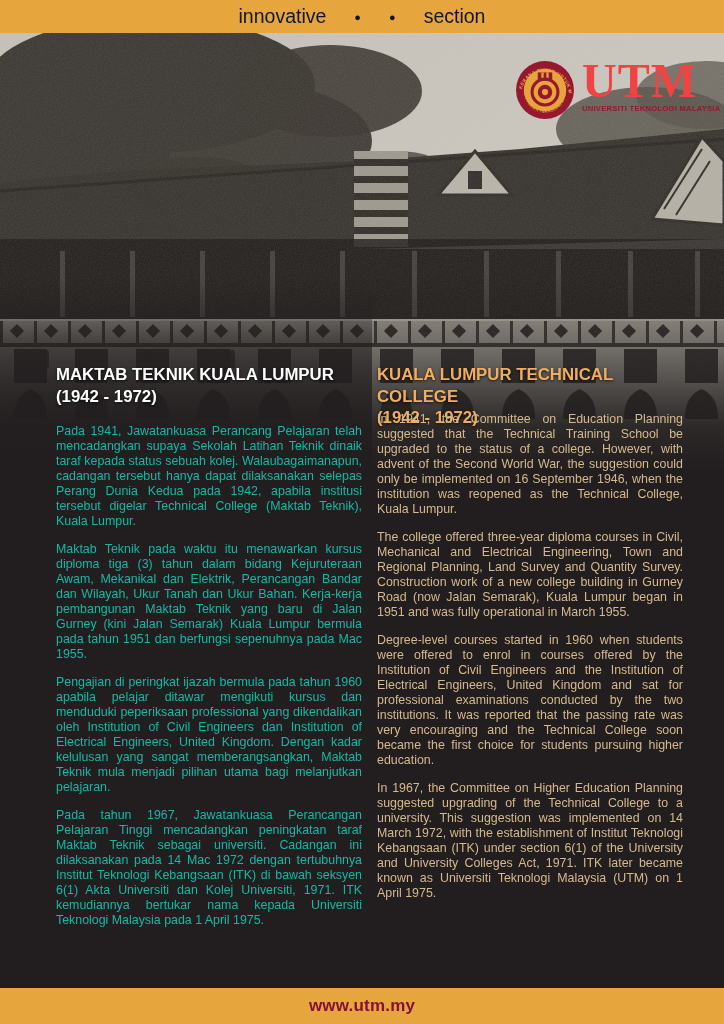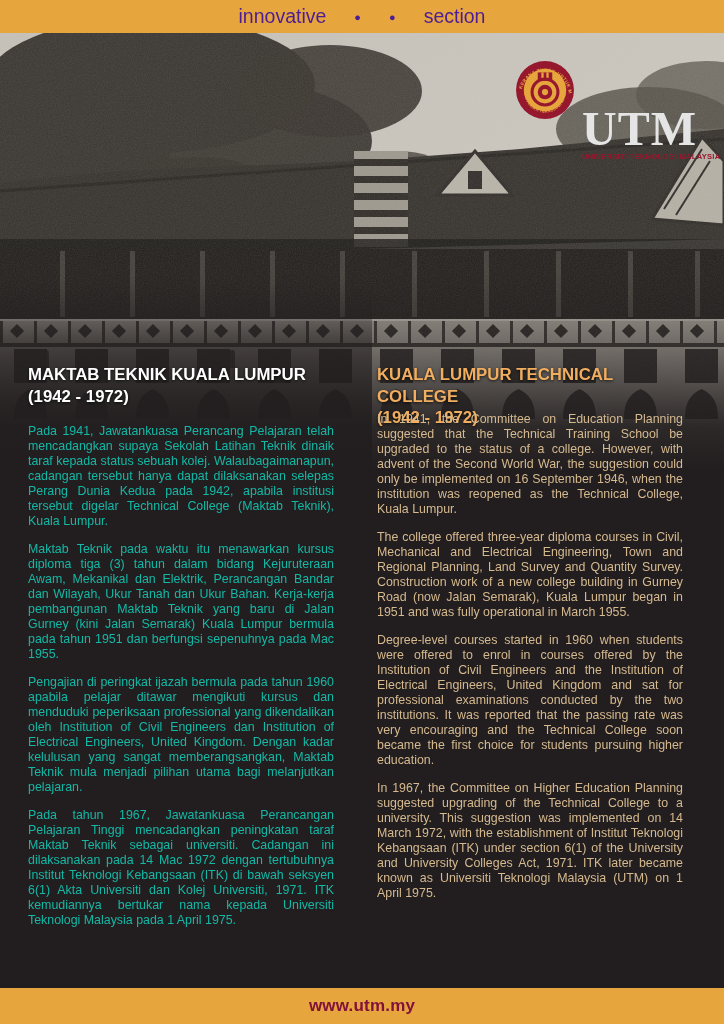--- a/index.html
+++ b/index.html
@@ -2,33 +2,33 @@
 <html><head>
 <meta charset="utf-8">
 <style>
   html,body{margin:0;padding:0;background:#444;}
   .page{position:relative;width:724px;height:1024px;background:#221e1f;overflow:hidden;
         font-family:"Liberation Sans",sans-serif;margin:0 auto;}
   .goldbar{position:absolute;left:0;width:724px;background:#E7A53D;display:flex;
            align-items:center;justify-content:center;z-index:6;}
   .topbar{top:0;height:33px;}
   .botbar{top:988px;height:36px;}
-  .tagline{display:flex;align-items:center;gap:28px;color:#4c1d95;font-size:19.5px;justify-content:center;}
+  .tagline{display:flex;align-items:center;gap:28px;color:#0f172a;font-size:19.5px;justify-content:center;}
   .tagline .dot{font-size:11px;line-height:11px;padding-top:2px;}
   .footer-url{color:#82123B;font-weight:bold;font-size:17px;letter-spacing:0.2px;}
   .photo{position:absolute;top:33px;left:0;width:724px;height:437px;z-index:1;}
   .logo{position:absolute;top:60px;left:515px;display:flex;align-items:flex-start;z-index:3;}
   .emblem{width:60px;height:60px;margin-right:7px;flex:0 0 auto;}
   .logo-text{display:flex;flex-direction:column;}
   .logo-acronym{font-family:"Liberation Serif",serif;font-weight:bold;font-size:48px;
-                line-height:41px;color:#e5e5e5;letter-spacing:1px;margin-top:48px;}
+                line-height:41px;color:#ef4444;letter-spacing:1px;}
   .logo-name{font-size:7.6px;font-weight:bold;color:#96182F;letter-spacing:0.26px;margin-top:3px;
              white-space:nowrap;}
   .col{position:absolute;width:306px;z-index:4;}
-  .col-left{left:28px;}
+  .col-left{left:56px;}
   .col-right{left:377px;}
   .heading{top:364px;font-weight:bold;font-size:16.8px;line-height:21.5px;
            text-shadow:0 1px 3px rgba(0,0,0,0.75);}
   .heading-left{color:#FFFFFF;}
   .heading-right{color:#F2AE5F;}
   .bodytext{top:424px;font-size:12.4px;line-height:15px;text-align:justify;}
   .bodytext p{margin:0 0 13px 0;}
   .body-left{color:#14b8a6;}
   .body-right{color:#D5B98F;}
 </style>

